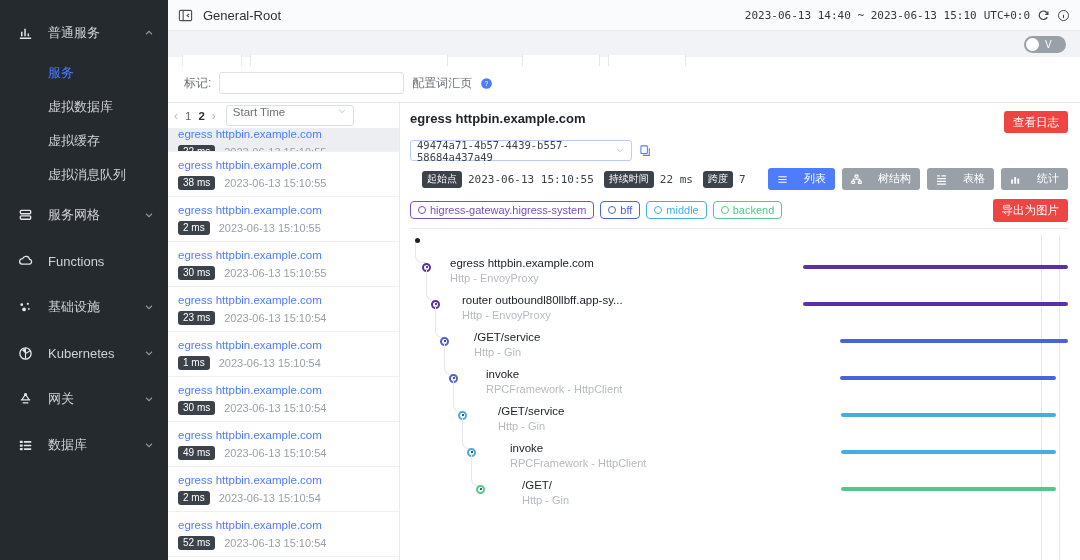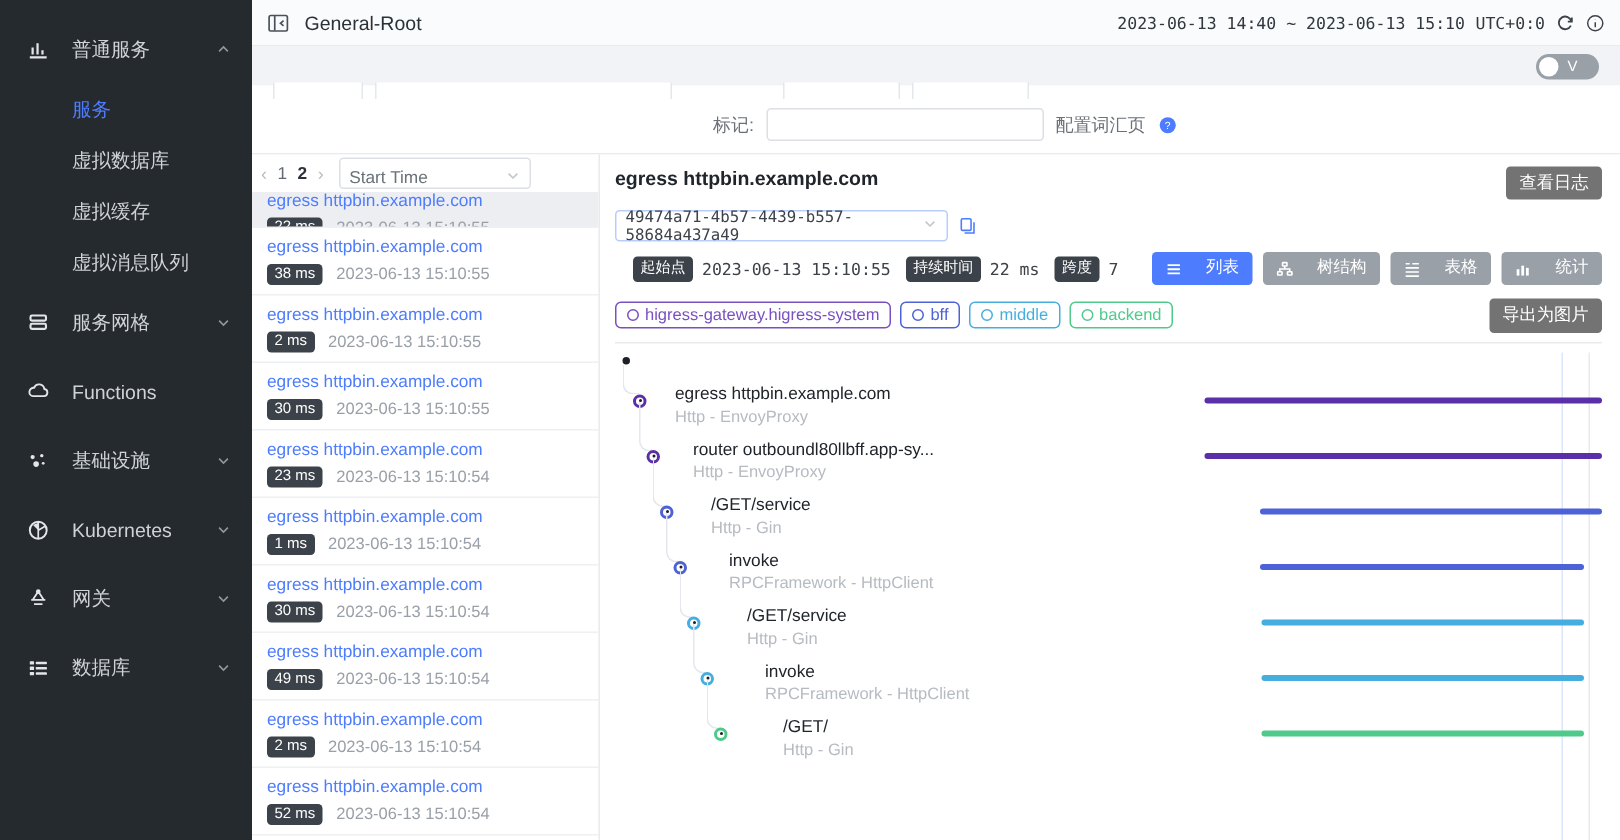--- a/index.html
+++ b/index.html
@@ -68,59 +68,59 @@
 
   
   .filters { background:#fff; border-bottom:1px solid #e8eaee; padding:0 0 8px 0; flex:0 0 auto; }
   .filter-row { display:flex; align-items:center; gap:8px; padding:0 14px; height:18px; overflow:hidden;}
   .filter-row.clipped { height:11px; margin-top:-2px; }
   .f-label { font-size:12px; color:#6a7179; white-space:nowrap; }
   .f-input {
     height:22px; border:1px solid #dcdfe6; border-radius:3px; background:#fff;
     font-size:11px; color:#9aa0a8; padding:0 6px; display:flex; align-items:center;
   }
-  .filter-row2 { display:flex; align-items:center; gap:8px; padding:6px 14px 0 26px;justify-content:center; }
+  .filter-row2 { display:flex; align-items:center; gap:8px; padding:6px 14px 0 16px; }
   .f-input.tags { width:185px; }
   .f-link { font-size:12px; color:#6a7179; }
   .q-ico { width:13px; height:13px; color:#4d7cfe; }
   .q-ico svg{display:block}
   .f-skel { height:22px; border:1px solid #e4e7ec; border-radius:3px; background:#fff; }
 
   .body-split { flex:1; display:flex; min-height:0; background:#fff; }
 
   
   .trace-list { width:232px; flex:0 0 232px; border-right:1px solid #e8eaee; display:flex; flex-direction:column; min-height:0;}
   .list-head { display:flex; align-items:center; height:25px; padding:0 4px 0 6px; gap:4px; }
   .pager { display:flex; align-items:center; gap:7px; font-size:11.5px; color:#606770; }
   .pg-arrow { color:#b6bbc2; font-size:12px; cursor:pointer; }
   .pg-num { cursor:pointer; color:#606770; }
   .pg-num.active { font-weight:700; color:#2b3138; }
   .sort-sel {
     margin-left:6px; width:128px; height:21px; border:1px solid #dcdfe6; border-radius:3px;
-    display:flex; align-items:flex-end; padding:0 6px; font-size:11.5px; color:#6a7179; cursor:pointer;
+    display:flex; align-items:flex-start; padding:0 6px; font-size:11.5px; color:#6a7179; cursor:pointer;
   }
   .sort-sel .chev { margin-left:auto; color:#c0c4cc; }
   .list-scroll { flex:1; overflow:hidden; }
   .trace-item { padding:7px 10px 6px 10px; border-bottom:1px solid #eef0f3; cursor:pointer; }
   .trace-item.selected { background:#edeef1; }
   .trace-item.partial { padding-top:0; height:24px; overflow:hidden; }
   .ti-name { color:#4d7cfe; font-size:11.5px; margin-bottom:5px; white-space:nowrap; overflow:hidden; }
   .ti-meta { display:flex; align-items:center; gap:9px; }
   .ti-badge {
     background:#3c4249; color:#fff; font-size:10px; border-radius:3px;
     padding:2px 5px; line-height:1; white-space:nowrap;
   }
   .ti-time { color:#9aa0a8; font-size:11px; white-space:nowrap; }
 
   
   .detail { flex:1; min-width:0; display:flex; flex-direction:column; padding:8px 12px 0 10px; }
   .d-head { display:flex; align-items:flex-start; }
   .d-title { font-size:13px; font-weight:700; color:#20252b; }
   .btn-primary {
-    background:#737373; color:#fff; font-size:11.5px; border:none; border-radius:3px;
+    background:#ef4444; color:#fff; font-size:11.5px; border:none; border-radius:3px;
     padding:4px 9px; cursor:pointer; line-height:1.25; white-space:nowrap;
   }
   .d-idrow { display:flex; align-items:center; gap:7px; margin-top:7px; }
   .id-select {
     width:222px; height:21px; border:1px solid #b9cdfd; border-radius:3px; background:#fff;
     display:flex; align-items:center; padding:0 6px; font-size:10.5px; color:#3c4249;
     font-family:"DejaVu Sans Mono","Liberation Mono",monospace; cursor:pointer;
   }
   .id-select .chev { margin-left:auto; color:#c0c4cc; }
   .copy-ico { width:13px; height:13px; color:#4d7cfe; cursor:pointer; }

